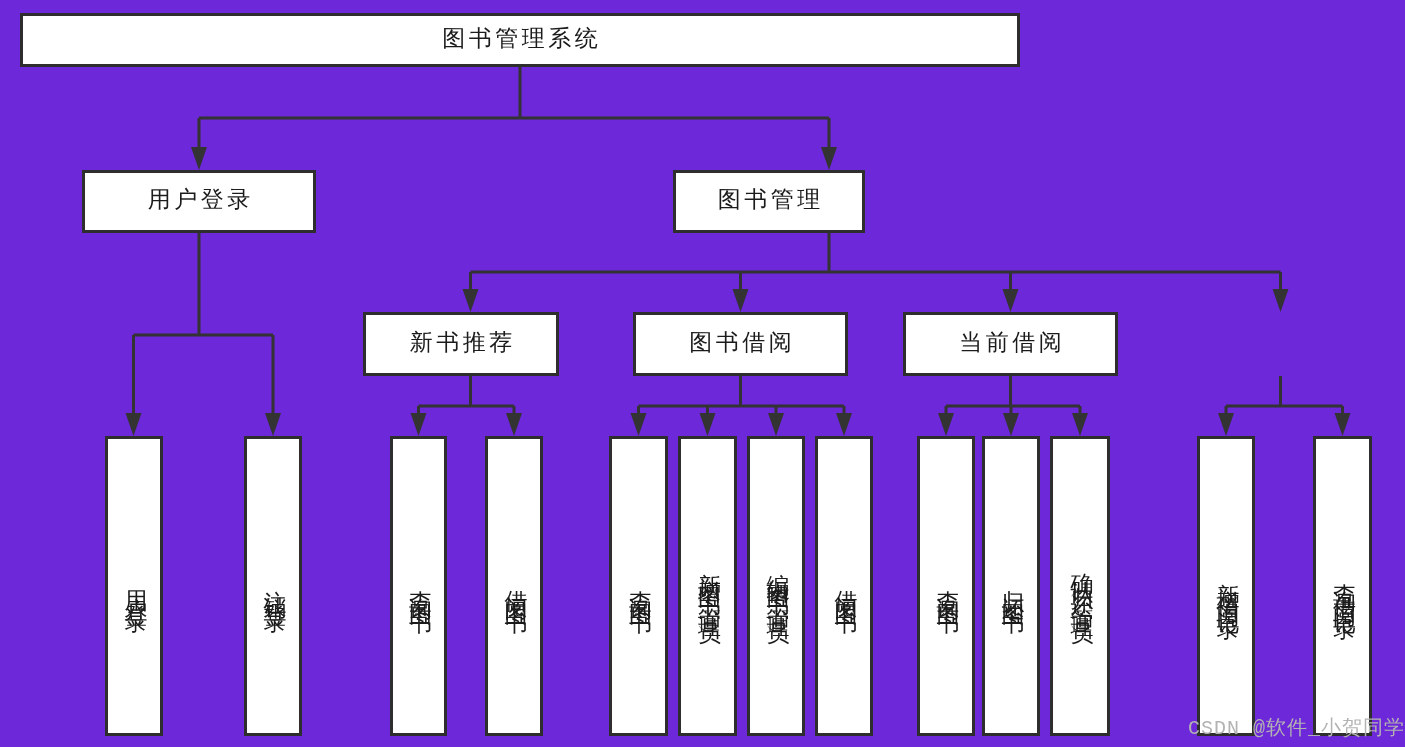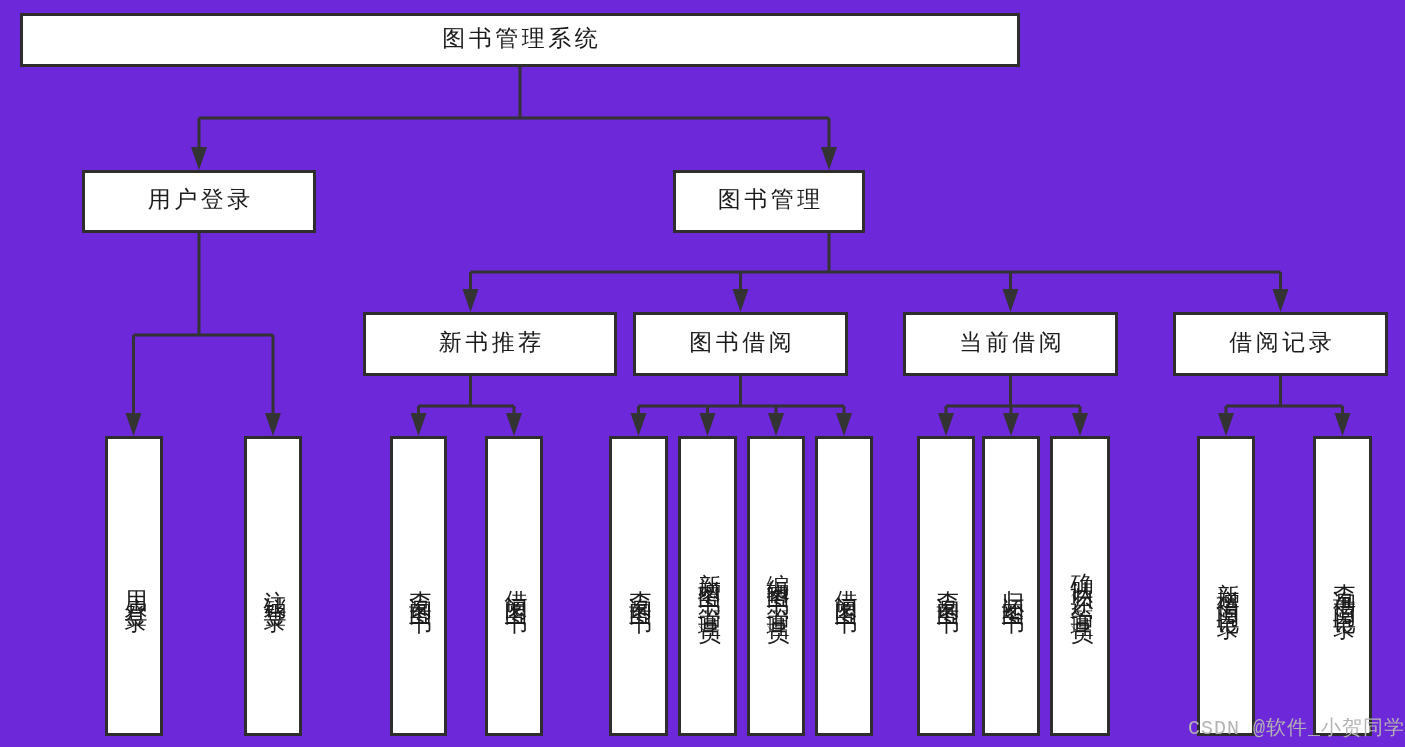--- a/index.html
+++ b/index.html
@@ -89,24 +89,23 @@
       <polygon points="1218,413 1234,413 1226,436"></polygon>
       <polygon points="1334.5,413 1350.5,413 1342.5,436"></polygon>
     </g>
   </svg>
 
   <div class="box h-box" style="left:20px; top:13px; width:1000px; height:54px;">图书管理系统</div>
 
   <div class="box h-box" style="left:82px; top:170px; width:234px; height:63px;">用户登录</div>
   <div class="box h-box" style="left:673px; top:170px; width:192px; height:63px;">图书管理</div>
 
-  <div class="box h-box" style="left:363px; top:312px; width:254px; height:64px;">新书推荐</div>
+  <div class="box h-box" style="left:363px; top:312px; width:196px; height:64px;">新书推荐</div>
   <div class="box h-box" style="left:903px; top:312px; width:215px; height:64px;">当前借阅</div>
   <div class="box h-box" style="left:633px; top:312px; width:215px; height:64px;">图书借阅</div>
-  <div class="box h-box" style="left:1173px; top:312px; width:215px; height:64px;">借阅记录</div>
 
   <div class="box v-box" style="left:105px; top:436px; width:58px; height:300px;">用户登录</div>
   <div class="box v-box" style="left:244px; top:436px; width:58px; height:300px;">注销登录</div>
 
   <div class="box v-box" style="left:390px; top:436px; width:57px; height:300px;">查询图书</div>
   <div class="box v-box" style="left:485px; top:436px; width:58px; height:300px;">借阅图书</div>
 
   <div class="box v-box" style="left:609px; top:436px; width:59px; height:300px;">查询图书</div>
   <div class="box v-box" style="left:678px; top:436px; width:59px; height:300px;">新增图书（管理员）</div>
   <div class="box v-box" style="left:747px; top:436px; width:58px; height:300px;">编辑图书（管理员）</div>

